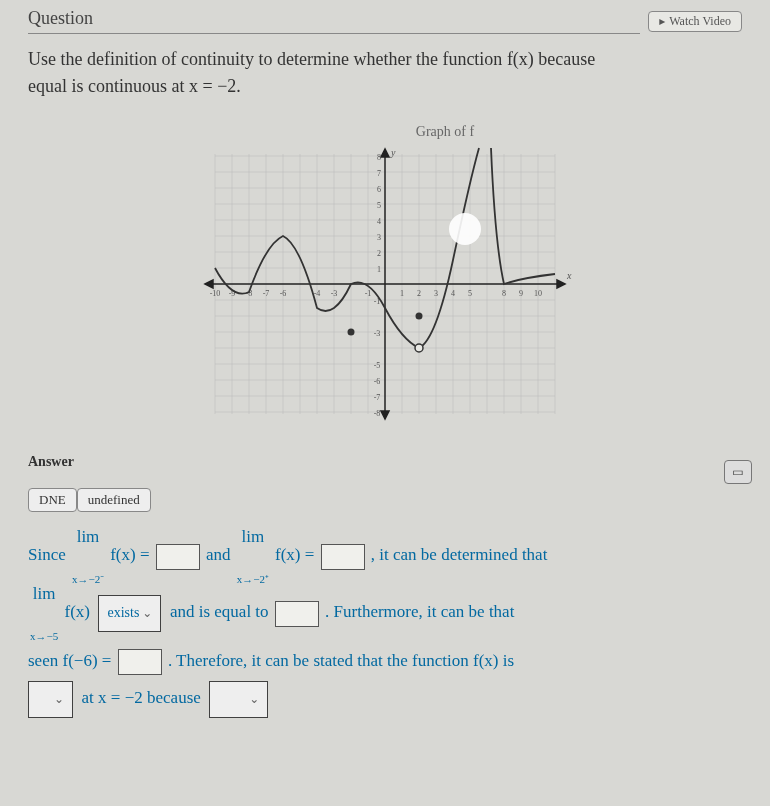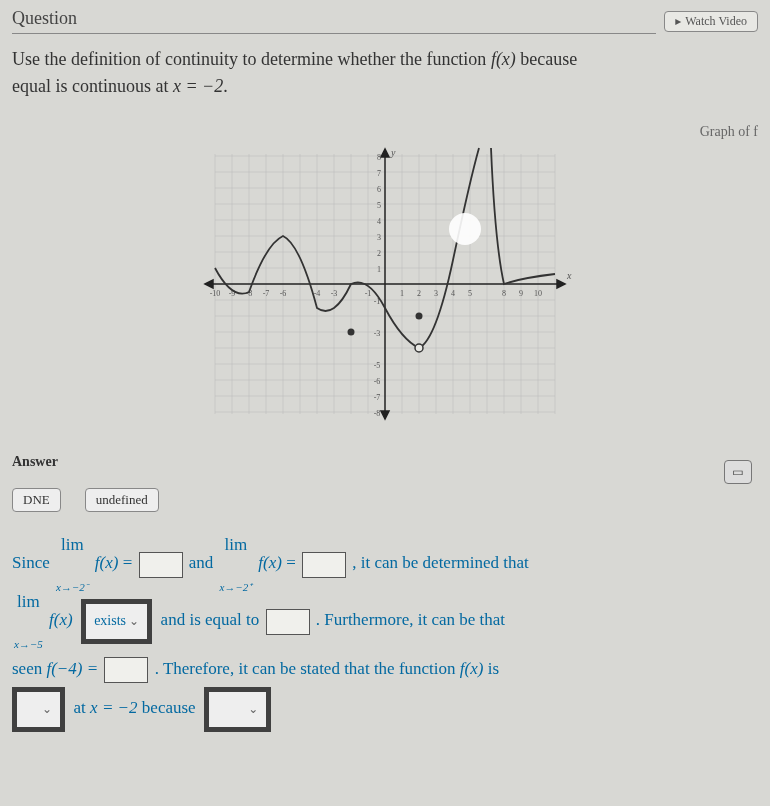--- a/index.html
+++ b/index.html
@@ -6,21 +6,21 @@
     body {
       font-family: Georgia, 'Times New Roman', serif;
       background: #d8d8d4;
       width: 770px;
       height: 806px;
       padding: 0;
       color: #333;
       position: relative;
     }
     .page {
-      padding: 8px 12px;
+      padding: 8px 28px;
     }
     .header-row {
       display: flex;
       align-items: center;
       justify-content: space-between;
       margin-bottom: 12px;
     }
     .question-label {
       font-size: 18px;
       color: #444;
@@ -39,23 +39,23 @@
       display: flex;
       align-items: center;
       gap: 4px;
     }
     .question-text {
       font-size: 18px;
       line-height: 1.5;
       margin-bottom: 18px;
       color: #333;
     }
-    .math-var { font-style: italic; font-family: 'Times New Roman', serif; text-align: right; }
+    .math-var { font-family: 'Times New Roman', serif; text-align: right; }
     .graph-container {
-      text-align: right;
+      text-align: center;
       margin: 24px auto 20px;
     }
     .graph-title {
       font-size: 14px;
       color: #666;
       margin-left: 120px;
       margin-bottom: 4px;
     }
     .graph-svg {
       display: block;
@@ -64,22 +64,22 @@
     .answer-section {
       margin-top: 30px;
     }
     .answer-label {
       font-size: 14px;
       font-weight: bold;
       margin-bottom: 18px;
     }
     .pill-row {
       display: flex;
-      gap: 24px;
-      margin-bottom: 24px;
+      gap: 0;
+      margin-bottom: 16px;
     }
     .pill {
       border: 1px solid #888;
       border-radius: 4px;
       padding: 3px 10px;
       font-size: 13px;
       background: #eee;
       cursor: pointer;
     }
     .answer-body {
@@ -91,21 +91,21 @@
       display: inline-block;
       width: 44px;
       height: 26px;
       border: 1.5px solid #555;
       vertical-align: middle;
       background: #f0f0ec;
       margin: 0 2px;
     }
     .dropdown {
       display: inline-block;
-      border: 5px solid #404040;
+      border: 1px solid #404040;
       background: #eee;
       padding: 2px 8px;
       font-size: 14px;
       vertical-align: middle;
     }
     .dropdown::after {
       content: " ⌄";
       font-size: 12px;
       color: #666;
     }
@@ -270,21 +270,21 @@
       <span>, it can be determined that</span><br>
 
       <span class="lim"><span class="top">lim</span><span class="bot math-var">x→−5</span></span>
       <span class="math-var">f(x)</span>&nbsp;
       <span class="dropdown">exists</span>
       &nbsp;<span>and is equal to</span>
       <span class="blank-box"></span>
       <span>. Furthermore, it can be that</span><br>
 
       <span>seen</span>
-      <span class="math-var">f(−4) =</span>
+      <span class="math-var">f(−6) =</span>
       <span class="blank-box"></span>
       <span>. Therefore, it can be stated that the function</span>
       <span class="math-var">f(x)</span>
       <span>is</span><br>
 
       <span class="dropdown">&nbsp;&nbsp;&nbsp;&nbsp;</span>
       &nbsp;<span>at</span>
       <span class="math-var">x = −2</span>
       <span>because</span>&nbsp;
       <span class="dropdown">&nbsp;&nbsp;&nbsp;&nbsp;&nbsp;&nbsp;&nbsp;&nbsp;</span>

